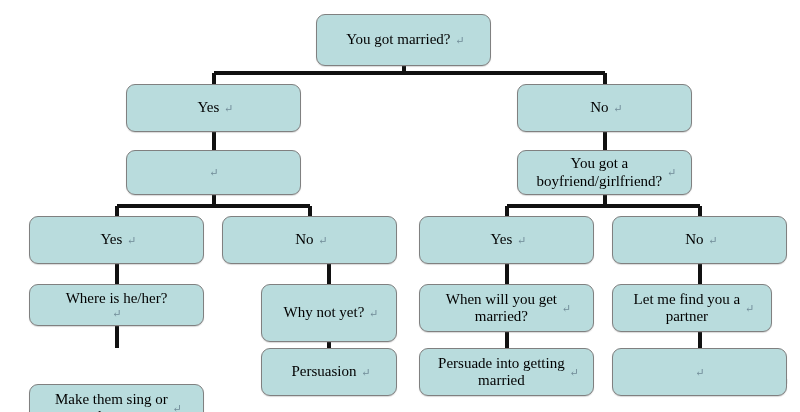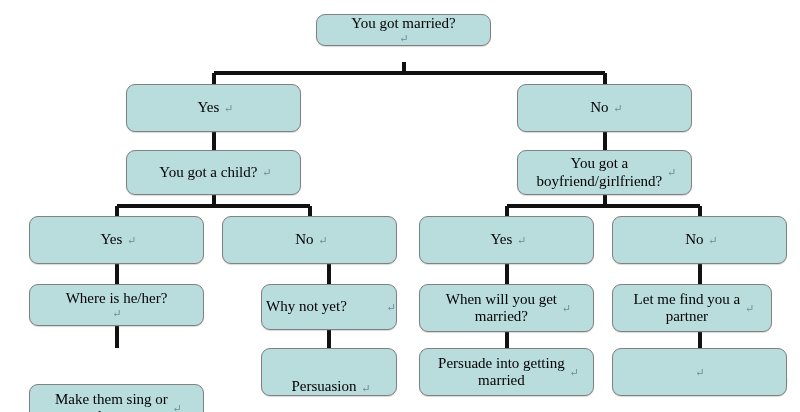--- a/index.html
+++ b/index.html
@@ -82,34 +82,33 @@
     <div class="conn v" style="left: 504.5px; top: 206px; height: 10px;"></div>
     <div class="conn v" style="left: 697.5px; top: 206px; height: 10px;"></div>
     <div class="conn v" style="left: 114.5px; top: 264px; height: 20px;"></div>
     <div class="conn v" style="left: 327px; top: 264px; height: 20px;"></div>
     <div class="conn v" style="left: 504.5px; top: 264px; height: 20px;"></div>
     <div class="conn v" style="left: 697.5px; top: 264px; height: 20px;"></div>
     <div class="conn v" style="left: 114.5px; top: 326px; height: 22px;"></div>
     <div class="conn v" style="left: 327px; top: 326px; height: 22px;"></div>
     <div class="conn v" style="left: 504.5px; top: 332px; height: 16px;"></div>
     <div class="conn v" style="left: 697.5px; top: 332px; height: 16px;"></div>
-    <div class="node" style="left: 316px; top: 14px; width: 175px; height: 32px; flex-direction: column;">
+    <div class="node" style="left: 316px; top: 14px; width: 175px; height: 52px;">
       <span class="label">You got married?</span>
       <span class="pilcrow">↵</span>
     </div>
     <div class="node" style="left: 126px; top: 84px; width: 175px; height: 48px;">
       <span class="label">Yes</span>
       <span class="pilcrow">↵</span>
     </div>
     <div class="node" style="left: 517px; top: 84px; width: 175px; height: 48px;">
       <span class="label">No</span>
       <span class="pilcrow">↵</span>
     </div>
     <div class="node" style="left: 126px; top: 150px; width: 175px; height: 45px;">
-      <span class="label">You got a child?</span>
       <span class="pilcrow">↵</span>
     </div>
     <div class="node" style="left: 517px; top: 150px; width: 175px; height: 45px;">
       <span class="label">You got a
 boyfriend/girlfriend?</span>
       <span class="pilcrow">↵</span>
     </div>
     <div class="node" style="left: 29px; top: 216px; width: 175px; height: 48px;">
       <span class="label">Yes</span>
       <span class="pilcrow">↵</span>
@@ -123,40 +122,40 @@
       <span class="pilcrow">↵</span>
     </div>
     <div class="node" style="left: 612px; top: 216px; width: 175px; height: 48px;">
       <span class="label">No</span>
       <span class="pilcrow">↵</span>
     </div>
     <div class="node" style="left: 29px; top: 284px; width: 175px; height: 42px; flex-direction: column;">
       <span class="label">Where is he/her?</span>
       <span class="pilcrow">↵</span>
     </div>
-    <div class="node" style="left: 261px; top: 284px; width: 136px; height: 46px; justify-content: space-between;">
+    <div class="node" style="left: 261px; top: 284px; width: 136px; height: 58px;">
       <span class="label">Why not yet?</span>
       <span class="pilcrow">↵</span>
     </div>
     <div class="node" style="left: 419px; top: 284px; width: 175px; height: 48px;">
       <span class="label">When will you get
 married?</span>
       <span class="pilcrow">↵</span>
     </div>
     <div class="node" style="left: 612px; top: 284px; width: 160px; height: 48px;">
       <span class="label">Let me find you a
 partner</span>
       <span class="pilcrow">↵</span>
     </div>
     <div class="node" style="left: 29px; top: 348px; width: 175px; height: 48px; margin-top: 36px;">
       <span class="label">Make them sing or
 dance</span>
       <span class="pilcrow">↵</span>
     </div>
-    <div class="node" style="left: 261px; top: 348px; width: 136px; height: 48px; align-items: flex-end;">
+    <div class="node" style="left: 261px; top: 348px; width: 136px; height: 48px;">
       <span class="label">Persuasion</span>
       <span class="pilcrow">↵</span>
     </div>
     <div class="node" style="left: 419px; top: 348px; width: 175px; height: 48px;">
       <span class="label">Persuade into getting
 married</span>
       <span class="pilcrow">↵</span>
     </div>
     <div class="node" style="left: 612px; top: 348px; width: 175px; height: 48px;">
       <span class="pilcrow">↵</span>

